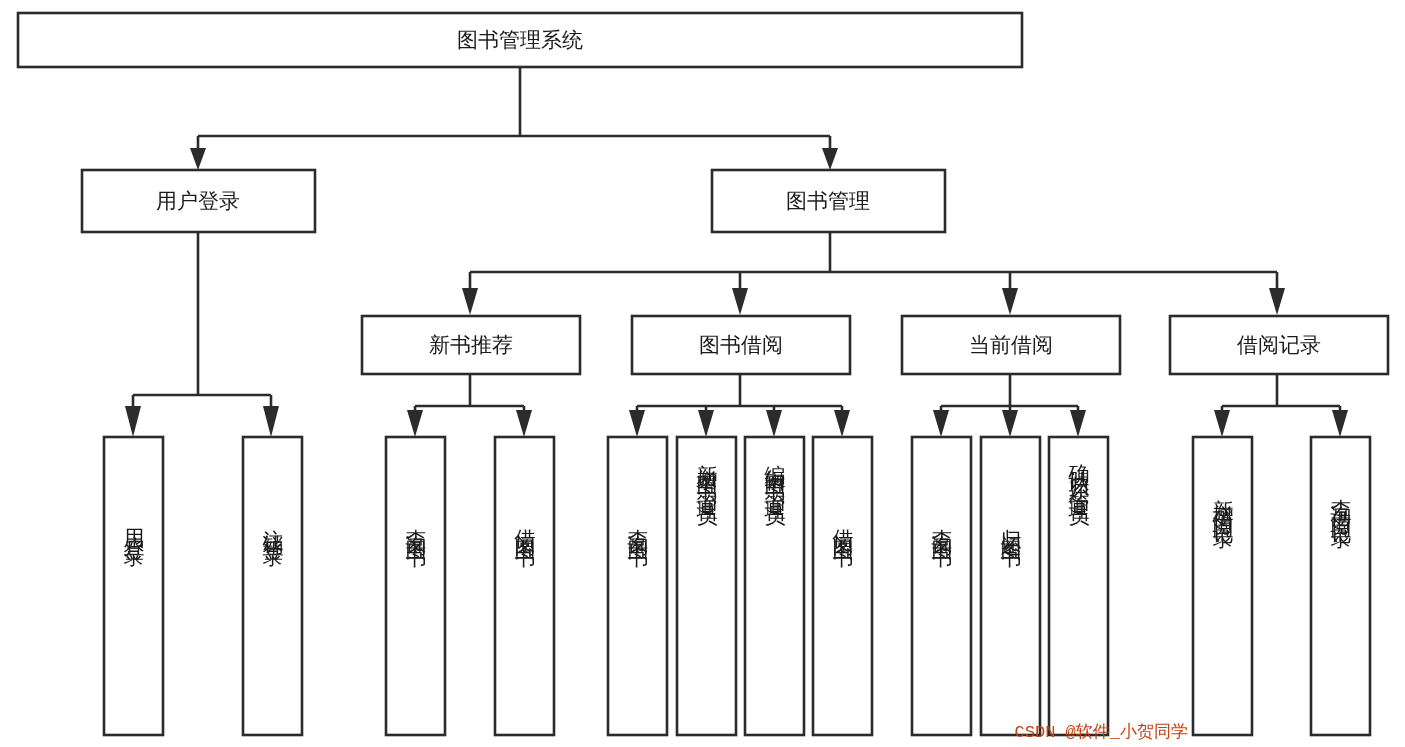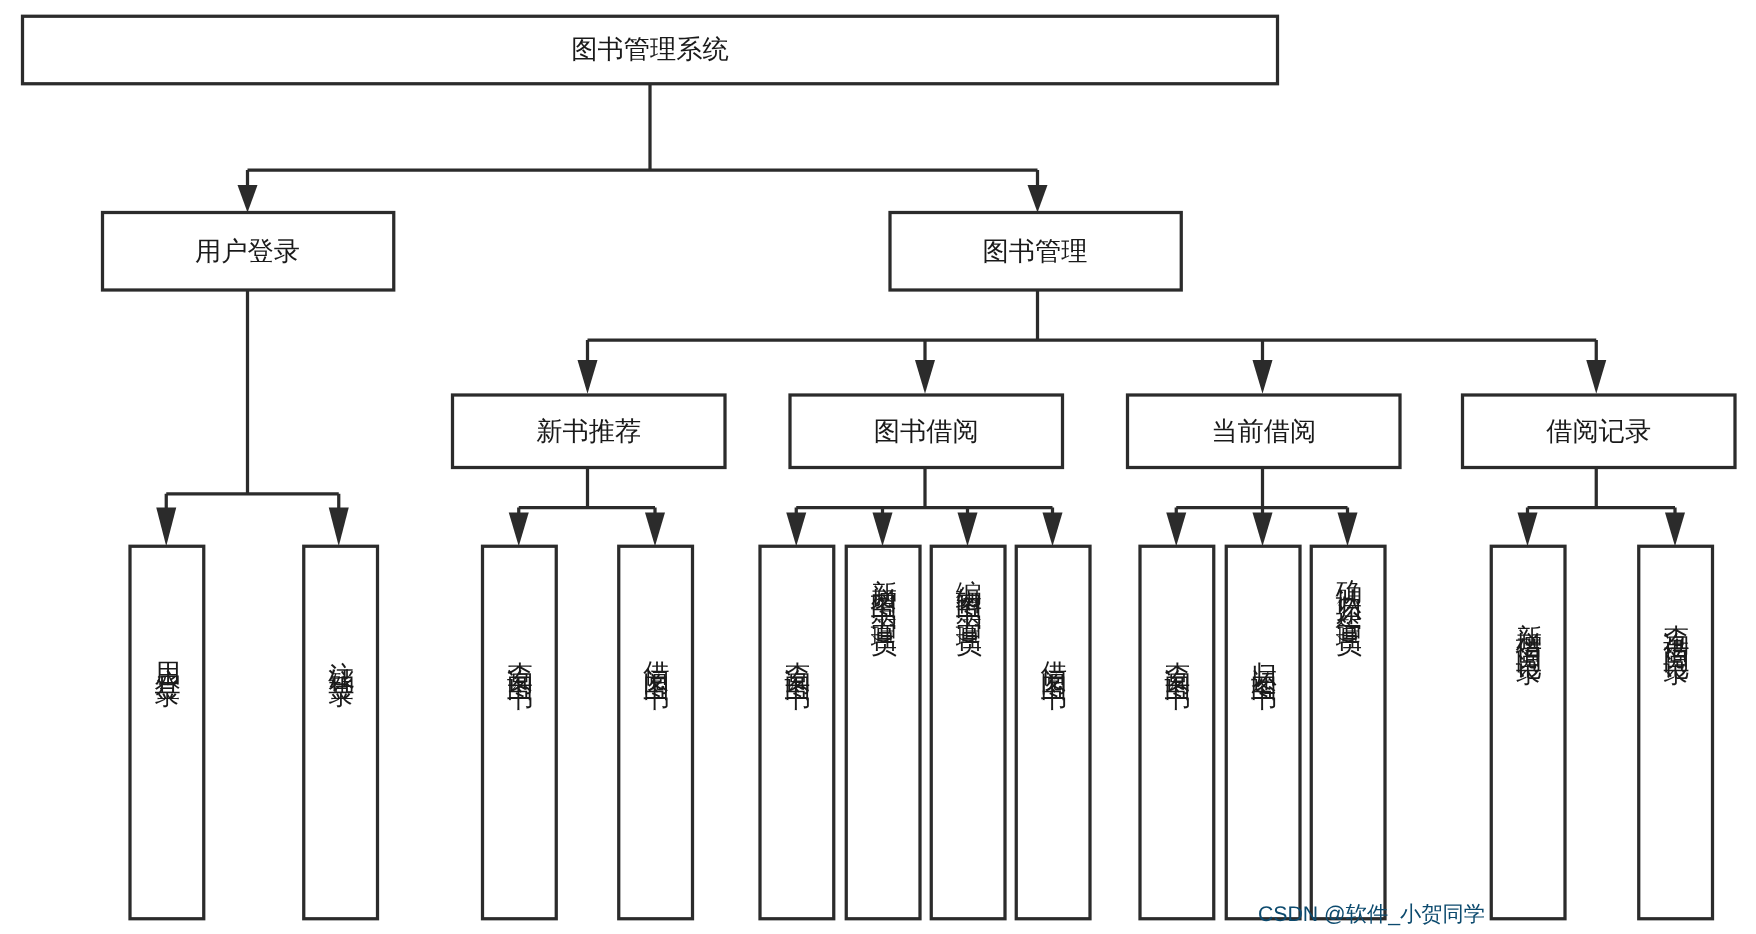--- a/index.html
+++ b/index.html
@@ -54,23 +54,23 @@
     font-size: 21px;
     fill: #1a1a1a;
     writing-mode: vertical-rl;
     text-orientation: upright;
     letter-spacing: 6px;
   }
   .watermark {
     position: absolute;
     right: 6px;
     bottom: 4px;
-    font-family: Liberation Sans, sans-serif;
+    font-family: Liberation Mono, monospace;
     font-size: 17px;
-    color: #0c4a6e;
+    color: #c2410c;
     white-space: nowrap;
     pointer-events: none;
     user-select: none;
   }
 </style>
 </head>
 <body>
 
 <div id="diagram-root">
 

